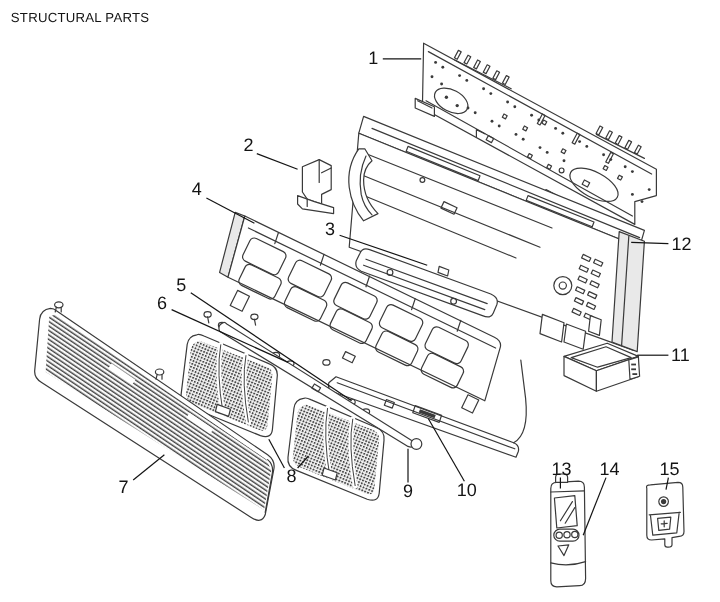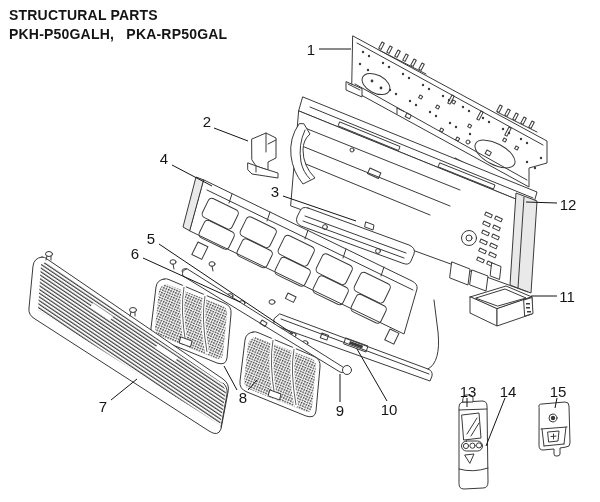--- a/index.html
+++ b/index.html
@@ -10,21 +10,21 @@
   .page{
     position:relative; width:600px; height:502px; overflow:hidden;
     background:var(--background,#fff);
     font-family:"Liberation Sans", sans-serif;
   }
   .title-block{
     position:absolute; left:9px; top:6px; z-index:2;
     color:var(--text,#141414);
   }
   .title-block .t-line{
-    font-size:14px; font-weight:bold; line-height:18.5px;
+    font-size:11px; font-weight:normal; line-height:18.5px;
     letter-spacing:.2px; white-space:pre;
   }
   svg{position:absolute; left:0; top:0;}
   .ln{fill:none; stroke:var(--line,#3a3a3a); stroke-width:1; stroke-linejoin:round; stroke-linecap:round;}
   .fw{fill:#ffffff; stroke:var(--line,#3a3a3a); stroke-width:1; stroke-linejoin:round; stroke-linecap:round;}
   .fs{fill:var(--shade,#e9e9e9); stroke:var(--line,#3a3a3a); stroke-width:1; stroke-linejoin:round;}
   .fd{fill:var(--line,#3a3a3a); stroke:none;}
   .wt{stroke:#ffffff; stroke-width:4; fill:none; stroke-linecap:round;}
   .wt2{stroke:var(--line,#3a3a3a); stroke-width:.8; fill:none;}
   .part-num{
@@ -33,21 +33,20 @@
   }
   .leader{stroke:var(--text,#141414); stroke-width:1; fill:none;}
 </style>
 </head>
 <body>
 
 <div class="page">
 
   <div class="title-block">
     <div class="t-line">STRUCTURAL PARTS</div>
-    <div class="t-line">PKH-P50GALH,   PKA-RP50GAL</div>
   </div>
 
   <svg id="diagram" width="600" height="502" viewBox="0 0 600 502">
     <defs>
       <pattern id="slats" width="6" height="3.1" patternUnits="userSpaceOnUse" patternTransform="rotate(34)">
         <rect width="6" height="3.1" fill="#ffffff"></rect>
         <line x1="0" y1="1" x2="6" y2="1" stroke="#3f3f3f" stroke-width="1.2"></line>
       </pattern>
       <pattern id="mesh" width="2.6" height="2.6" patternUnits="userSpaceOnUse" patternTransform="rotate(23)">
         <rect width="2.6" height="2.6" fill="#f4f4f4"></rect>

